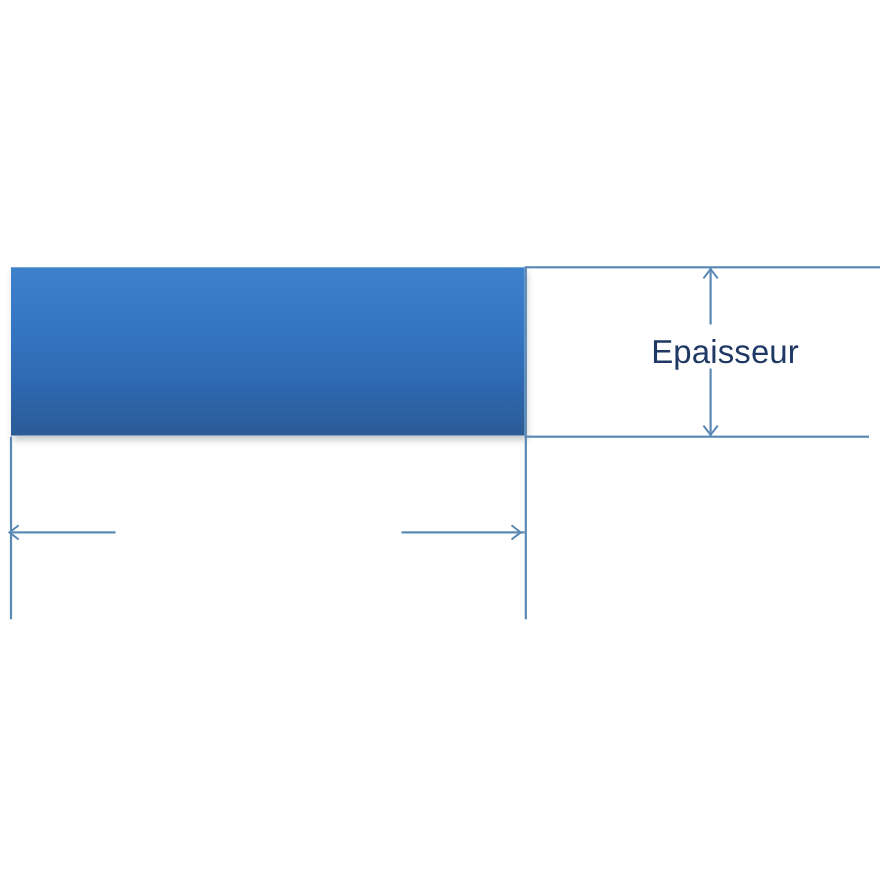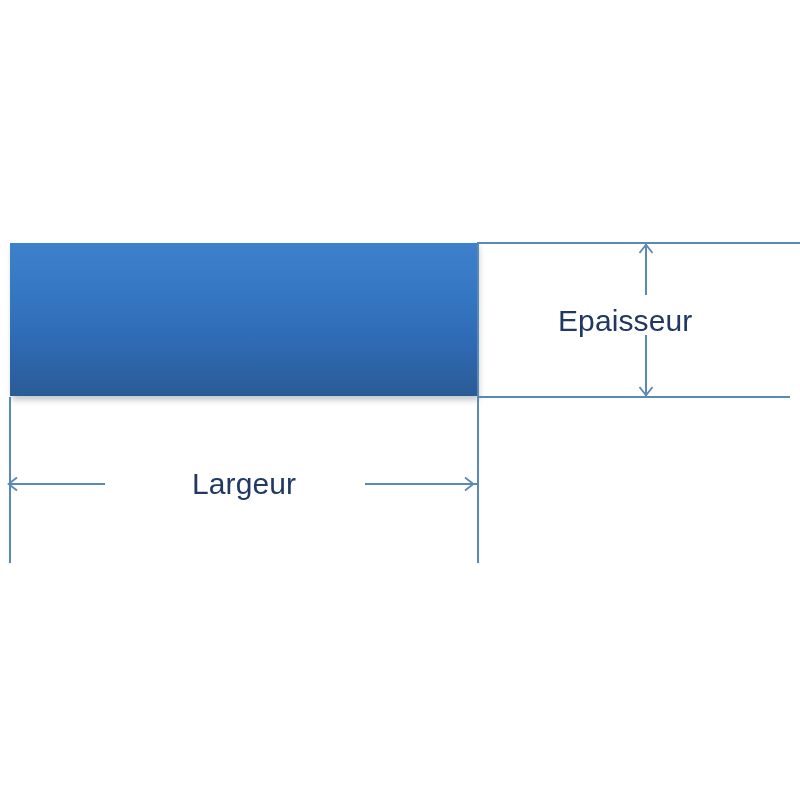--- a/index.html
+++ b/index.html
@@ -82,21 +82,21 @@
   
   .dim-label {
     position: absolute;
     color: #1F3864;
     font-family: "Liberation Sans", sans-serif;
     font-size: 30px;
     line-height: 1;
     white-space: nowrap;
     letter-spacing: 0.1px;
   }
-  .label-epaisseur { left: 558px; top: 306px; }
+  .label-epaisseur { left: 592px; top: 306px; }
   .label-largeur   { left: 192px; top: 469px; }
 </style>
 </head>
 <body>
 
 <div id="canvas">
 
   <div class="bar"></div>
 
   <div class="hline ext-top"></div>
@@ -117,15 +117,14 @@
   <div class="dim-label label-epaisseur">Epaisseur</div>
 
   <div class="hdim-left"></div>
   <div class="hdim-right"></div>
   <svg class="arrowhead ah-lt" width="16" height="16" viewBox="0 0 16 16">
     <path d="M10 1.5 L1.6 8 L10 14.5" fill="none" stroke="#5B89B5" stroke-width="1.8"></path>
   </svg>
   <svg class="arrowhead ah-rt" width="16" height="16" viewBox="0 0 16 16">
     <path d="M6 1.5 L14.4 8 L6 14.5" fill="none" stroke="#5B89B5" stroke-width="1.8"></path>
   </svg>
-  <div class="dim-label label-largeur">Largeur</div>
 
 </div>
 
 </body></html>

